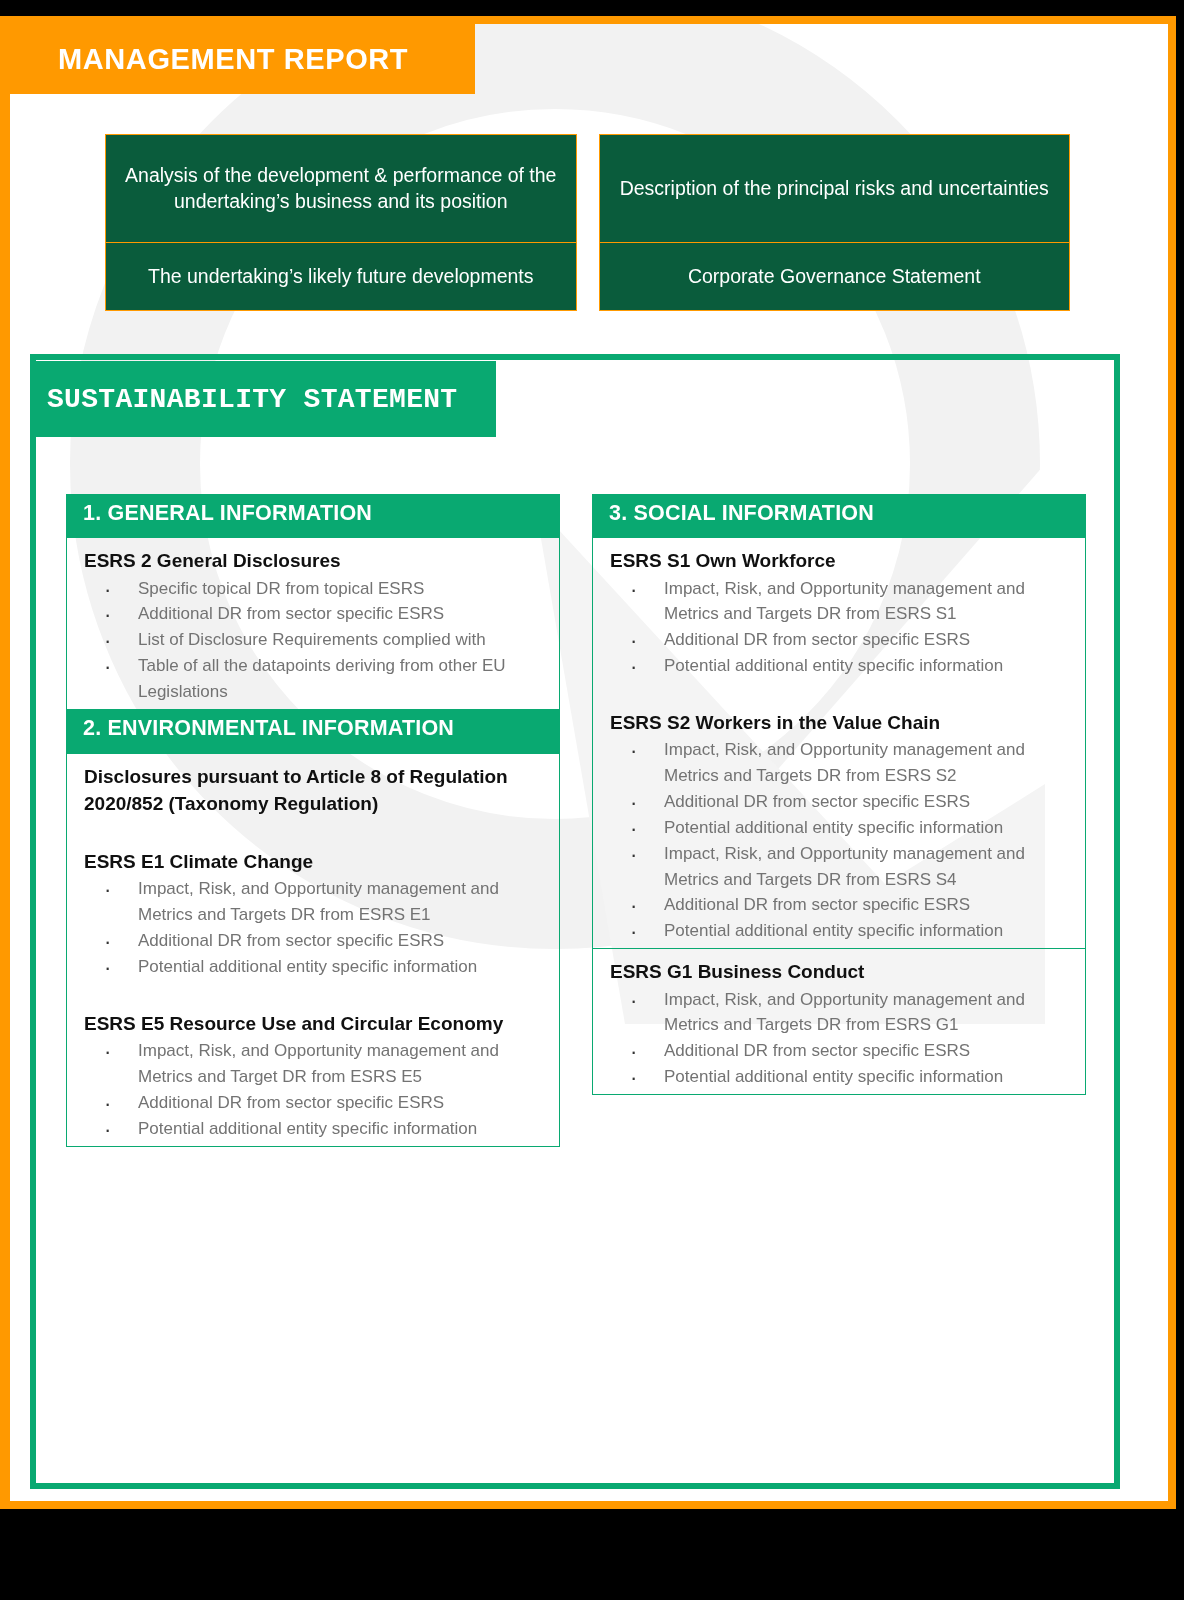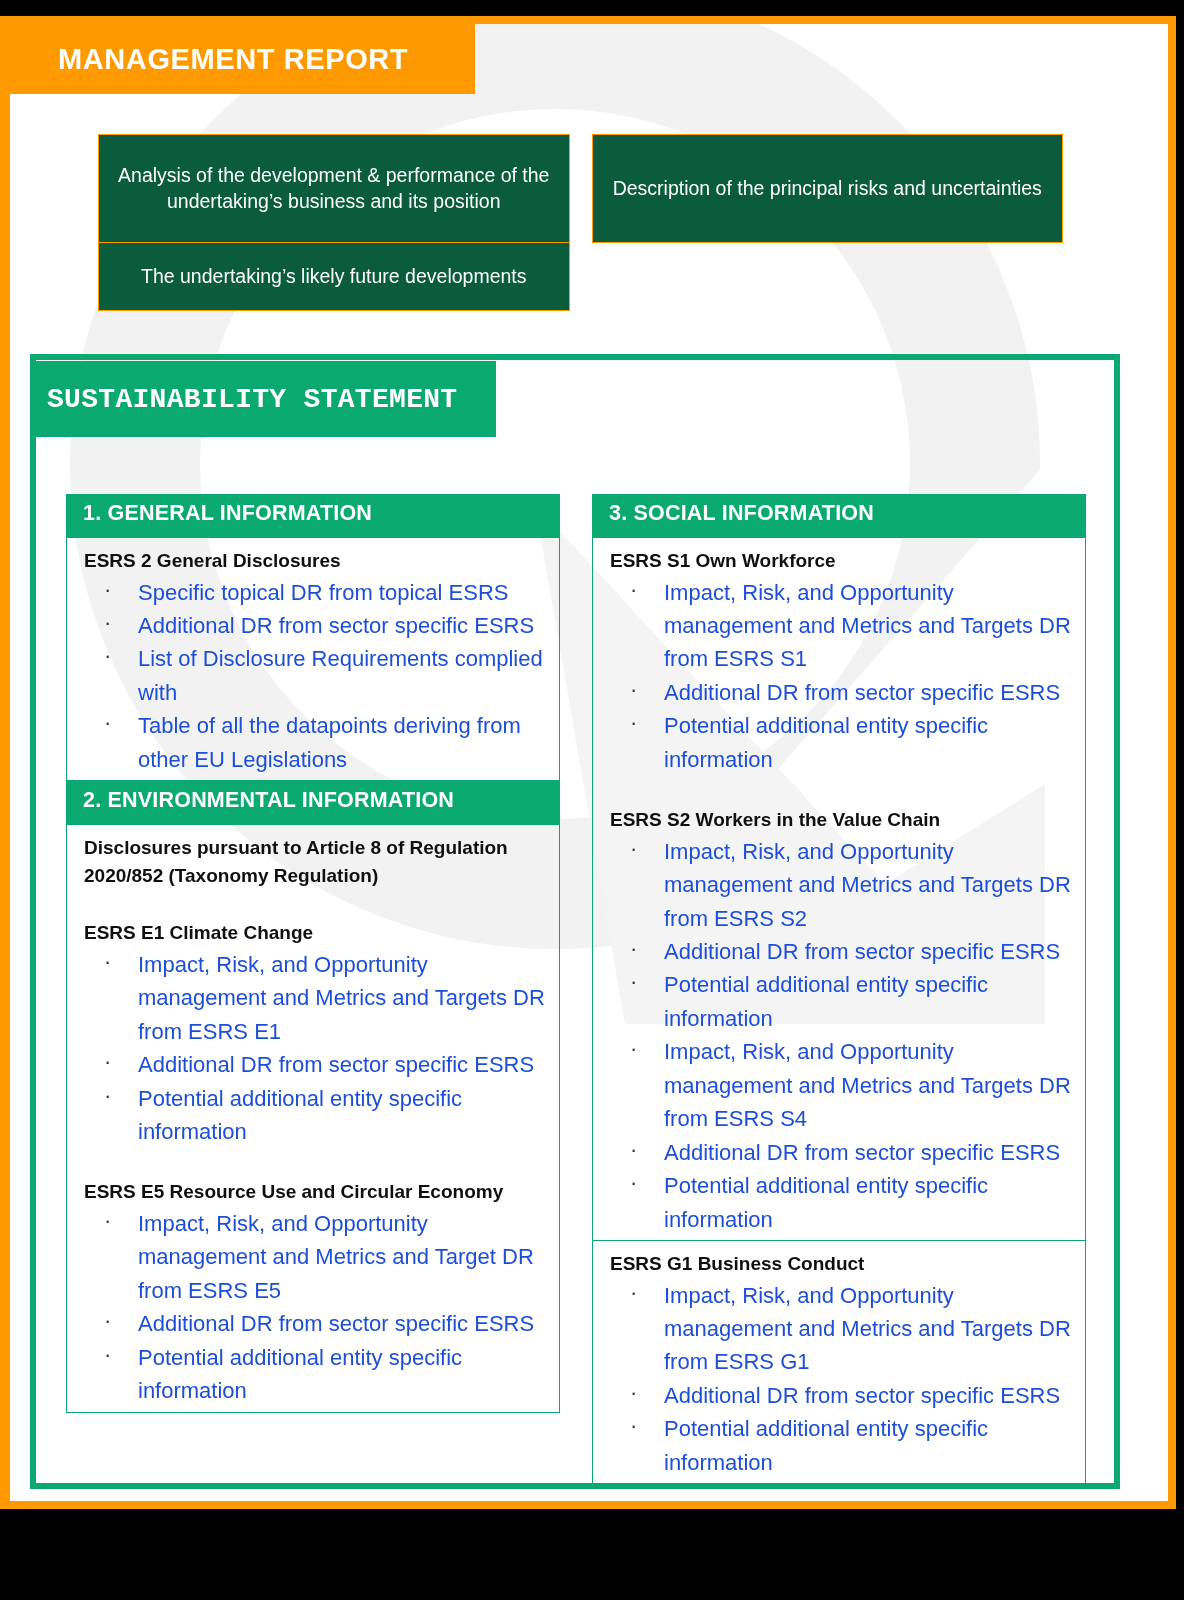--- a/index.html
+++ b/index.html
@@ -49,21 +49,21 @@
     color: #ffffff;
     font-size: 29px;
     font-weight: bold;
     letter-spacing: 0.6px;
     padding-left: 48px;
   }
 
   
   .mr-grid {
     position: absolute;
-    left: 88px; top: 110px;
+    left: 95px; top: 110px;
     width: 965px;
     display: flex;
     gap: 22px;
     z-index: 2;
   }
   .mr-col { flex: 1; display: flex; flex-direction: column; }
   .mr-box {
     background: #0a5c3c;
     border: 1.5px solid #ff9900;
     color: #ffffff;
@@ -135,22 +135,22 @@
     font-weight: bold;
     color: #101010;
     line-height: 1.45;
     margin-bottom: 1px;
   }
   .grp-title.spaced { margin-top: 30px; }
 
   ul.bullets { list-style: none; margin: 0 0 0 18px; padding: 0; }
   ul.bullets li {
     position: relative;
-    font-size: 22px;
-    color: #1d4ed8;
+    font-size: 17px;
+    color: #737373;
     line-height: 1.52;
     padding-left: 36px;
     margin-bottom: 0px;
   }
   ul.bullets li::before {
     content: "\00B7";
     position: absolute;
     left: 2px; top: -3px;
     font-size: 22px;
     color: #333333;
@@ -174,20 +174,21 @@
       <span class="banner-title">MANAGEMENT REPORT</span>
     </div>
 
     <div class="mr-grid">
       <div class="mr-col">
         <div class="mr-box tall">Analysis of the development &amp; performance of the undertaking’s business and its position</div>
         <div class="mr-box short">The undertaking’s likely future developments</div>
       </div>
       <div class="mr-col">
         <div class="mr-box tall">Description of the principal risks and uncertainties</div>
+        <div class="mr-box short">Corporate Governance Statement</div>
       </div>
     </div>
 
     <div class="ss-frame"></div>
     <div class="ss-header">
       <span class="ss-header-title">SUSTAINABILITY STATEMENT</span>
     </div>
 
     <div class="cols">
 

